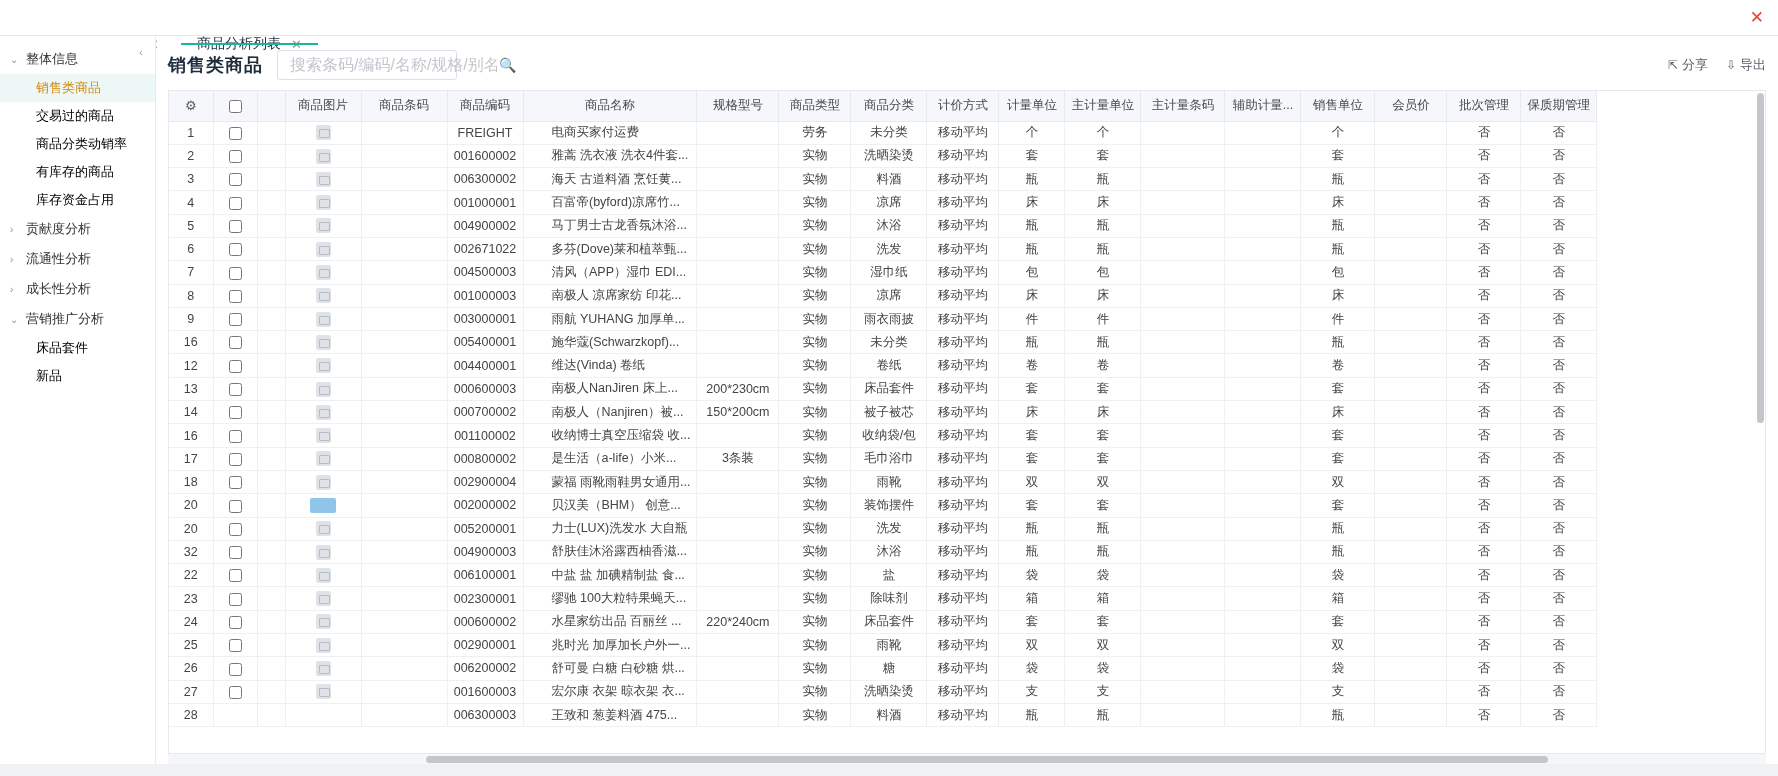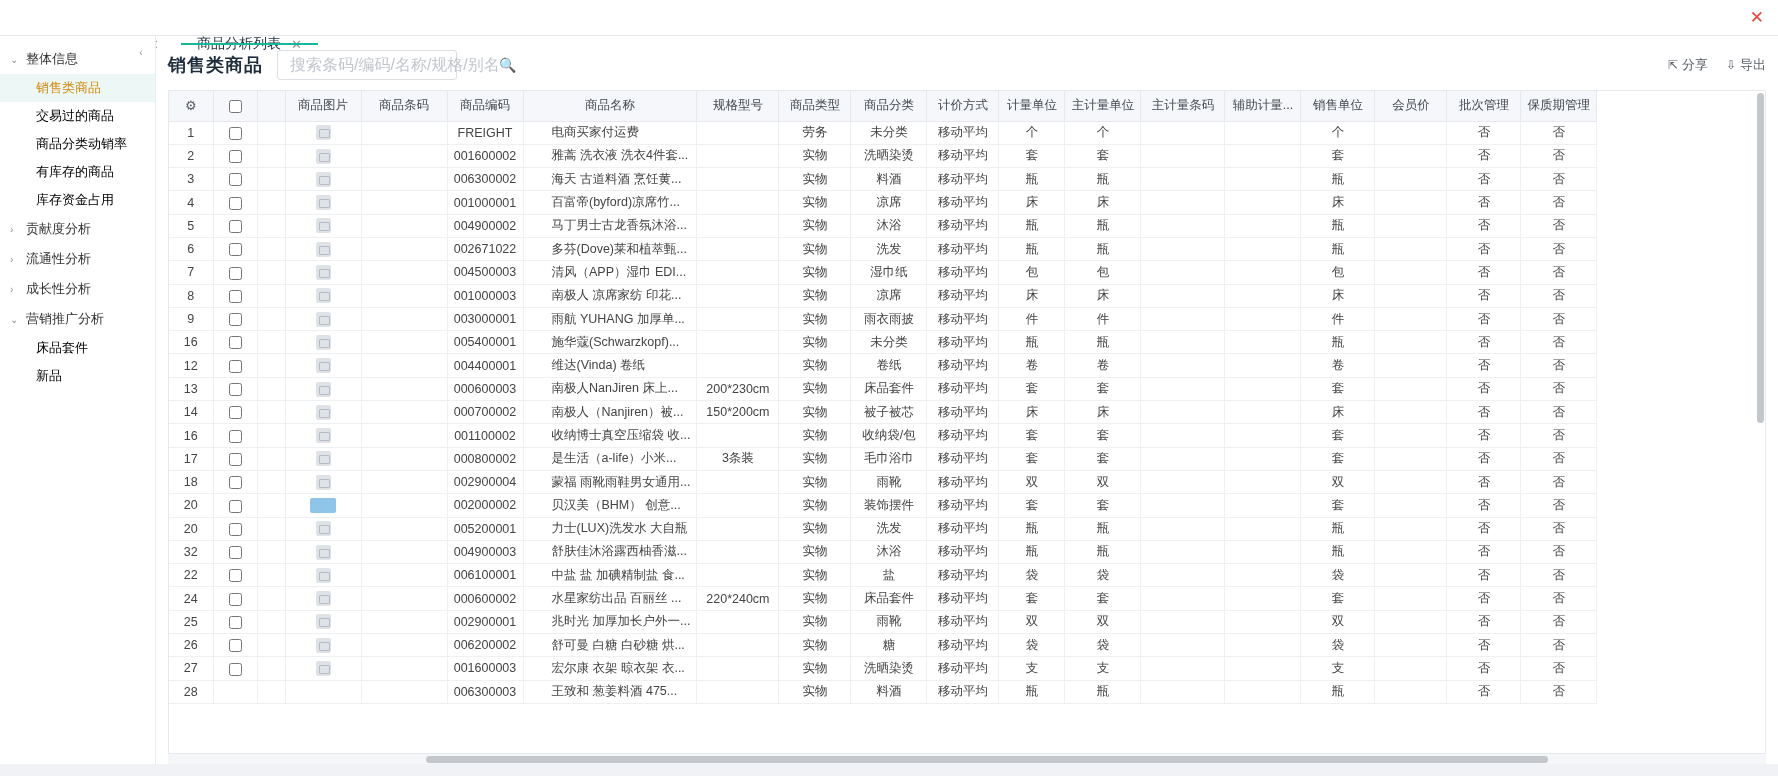--- a/index.html
+++ b/index.html
@@ -744,20 +744,41 @@
                   <td class="c">袋</td>
                   <td class="c">袋</td>
                   <td class="c"></td>
                   <td class="c"></td>
                   <td class="c">袋</td>
                   <td class="c"></td>
                   <td class="c">否</td>
                   <td class="c">否</td>
                 </tr>
                 <tr>
+                  <td class="c">23</td>
+                  <td class="c"><input type="checkbox" style=""></td>
+                  <td></td>
+                  <td class="imgcell"><span class="imgbox"></span></td>
+                  <td class="c"></td>
+                  <td class="c">002300001</td>
+                  <td class="l">缪驰 100大粒特果蝇天...</td>
+                  <td class="c"></td>
+                  <td class="c">实物</td>
+                  <td class="c">除味剂</td>
+                  <td class="c">移动平均</td>
+                  <td class="c">箱</td>
+                  <td class="c">箱</td>
+                  <td class="c"></td>
+                  <td class="c"></td>
+                  <td class="c">箱</td>
+                  <td class="c"></td>
+                  <td class="c">否</td>
+                  <td class="c">否</td>
+                </tr>
+                <tr>
                   <td class="c">24</td>
                   <td class="c"><input type="checkbox" style=""></td>
                   <td></td>
                   <td class="imgcell"><span class="imgbox"></span></td>
                   <td class="c"></td>
                   <td class="c">000600002</td>
                   <td class="l">水星家纺出品 百丽丝 ...</td>
                   <td class="c">220*240cm</td>
                   <td class="c">实物</td>
                   <td class="c">床品套件</td>

